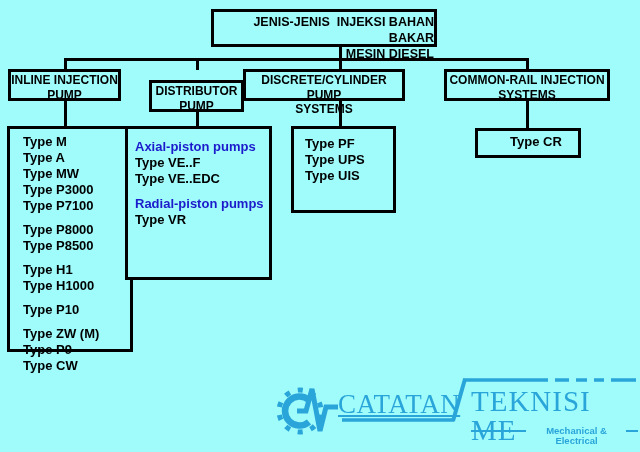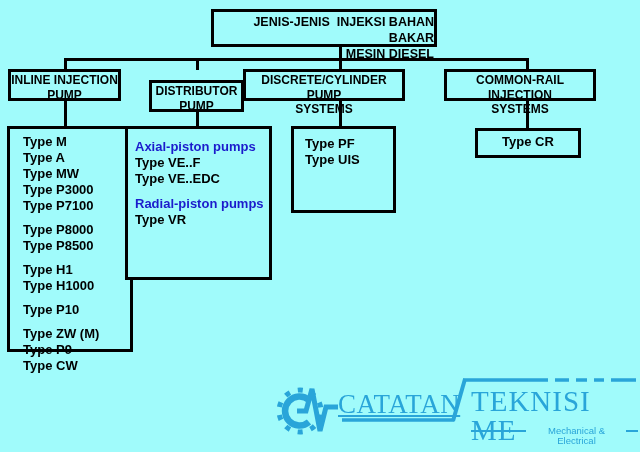--- a/index.html
+++ b/index.html
@@ -20,26 +20,26 @@
     padding-top:2px;
   }
   .node-title div{white-space:pre-wrap;}
   .hdr{
     text-align:center;font-weight:bold;font-size:12px;line-height:14.5px;
     padding-top:1px;top:69px;height:32px;
   }
   .hdr-1{left:8px;width:113px;}
   .hdr-2{left:149px;width:95px;margin-top:11px;}
   .hdr-3{left:243px;width:162px;}
-  .hdr-4{left:444px;width:152px;}
+  .hdr-4{left:444px;width:166px;}
   .list{font-weight:bold;font-size:13px;line-height:16px;}
   .list-1{left:7px;width:126px;top:126px;height:226px;padding:5px 0 0 13px;}
   .list-2{left:125px;width:147px;top:126px;height:154px;padding:10px 0 0 7px;}
   .list-3{left:291px;width:105px;top:126px;height:87px;padding:7px 0 0 11px;}
-  .list-4{left:475px;width:106px;top:128px;height:30px;padding:3px 0 0 24px;}
+  .list-4{left:475px;width:106px;top:128px;height:30px;padding:3px 0 0 32px;}
   .list .item{display:block;}
   .list .gap{margin-top:8px;}
   .subhead{display:block;color:#1B1BCC;font-weight:bold;}
   .subhead.second{margin-top:9px;}
   
   .l-title-drop{left:339px;top:46px;width:3px;height:13px;}
   .l-bus{left:64px;top:58px;width:465px;height:3px;}
   .l-drop1{left:64px;top:58px;width:3px;height:12px;}
   .l-drop2{left:196px;top:58px;width:3px;height:12px;}
   .l-drop3{left:339px;top:58px;width:3px;height:12px;}
@@ -58,21 +58,21 @@
     text-decoration:underline;
   }
   .logo-word2{
     position:absolute;left:471px;top:387px;
     font-family:"Liberation Serif",serif;font-size:29px;line-height:1;
     letter-spacing:1px;
   }
   .logo-lines{position:absolute;left:338px;top:372px;}
   .logo-tagline{
     position:absolute;left:528px;top:426px;width:97px;text-align:center;
-    font-size:9.5px;line-height:10px;letter-spacing:0px;
+    font-size:9.5px;line-height:10px;letter-spacing:0px;font-weight:bold;
   }
 </style>
 </head>
 <body>
 
 <div class="canvas">
 
   <div class="box node-title">
     <div>JENIS-JENIS  INJEKSI BAHAN BAKAR</div>
     <div>MESIN DIESEL</div>
@@ -125,20 +125,21 @@
   <div class="box list list-2">
     <span class="subhead">Axial-piston pumps</span>
     <span class="item">Type VE..F</span>
     <span class="item">Type VE..EDC</span>
     <span class="subhead second">Radial-piston pumps</span>
     <span class="item">Type VR</span>
   </div>
 
   <div class="box list list-3">
     <span class="item">Type PF</span>
+    <span class="item">Type UPS</span>
     <span class="item">Type UIS</span>
   </div>
 
   <div class="box list list-4">
     <span class="item">Type CR</span>
   </div>
 
   <svg class="logo-icon" width="64" height="72" viewBox="0 0 64 72">
     <circle cx="24" cy="37" r="21" fill="none" stroke="#29A5D9" stroke-width="5" stroke-dasharray="5 8.2" transform="rotate(10 24 37)"></circle>
     <path d="M 33 26 A 14.5 14.5 0 1 0 33 48" fill="none" stroke="#29A5D9" stroke-width="6.5"></path>

